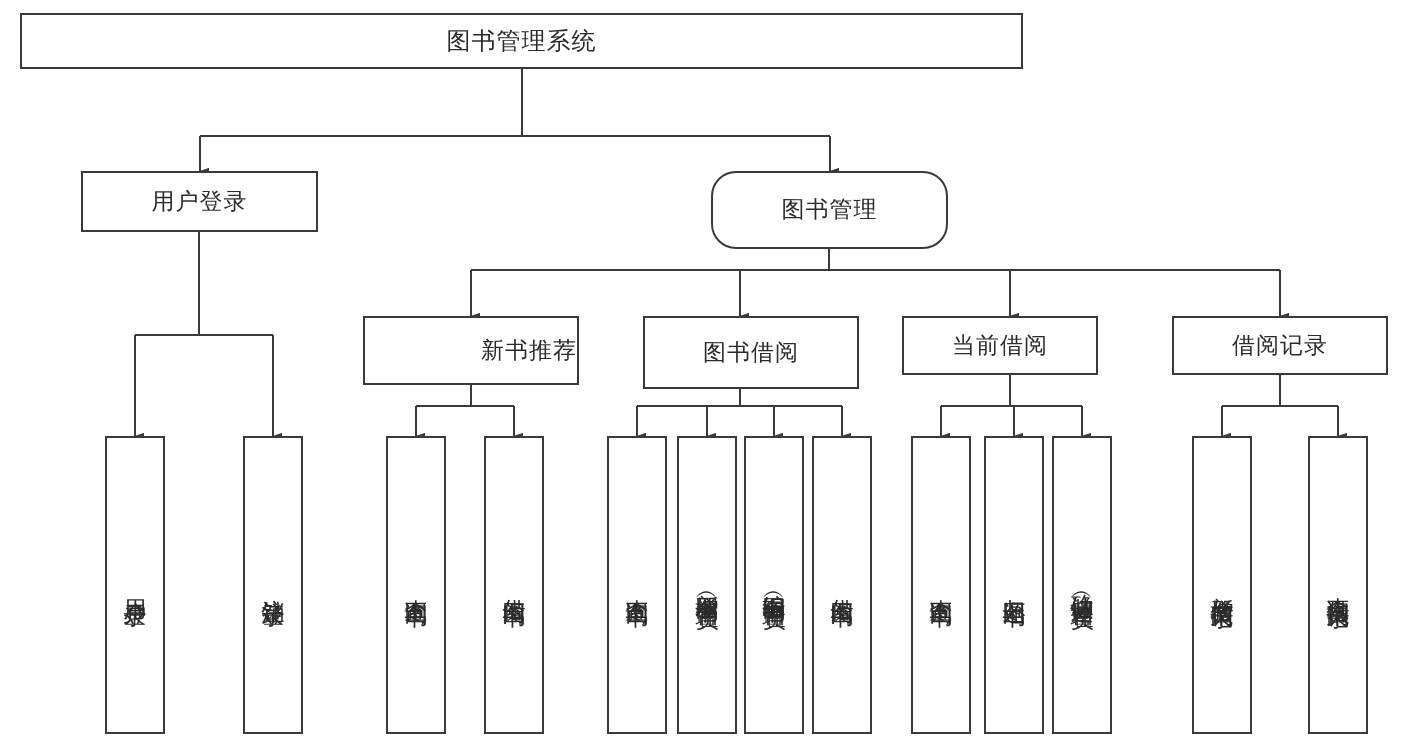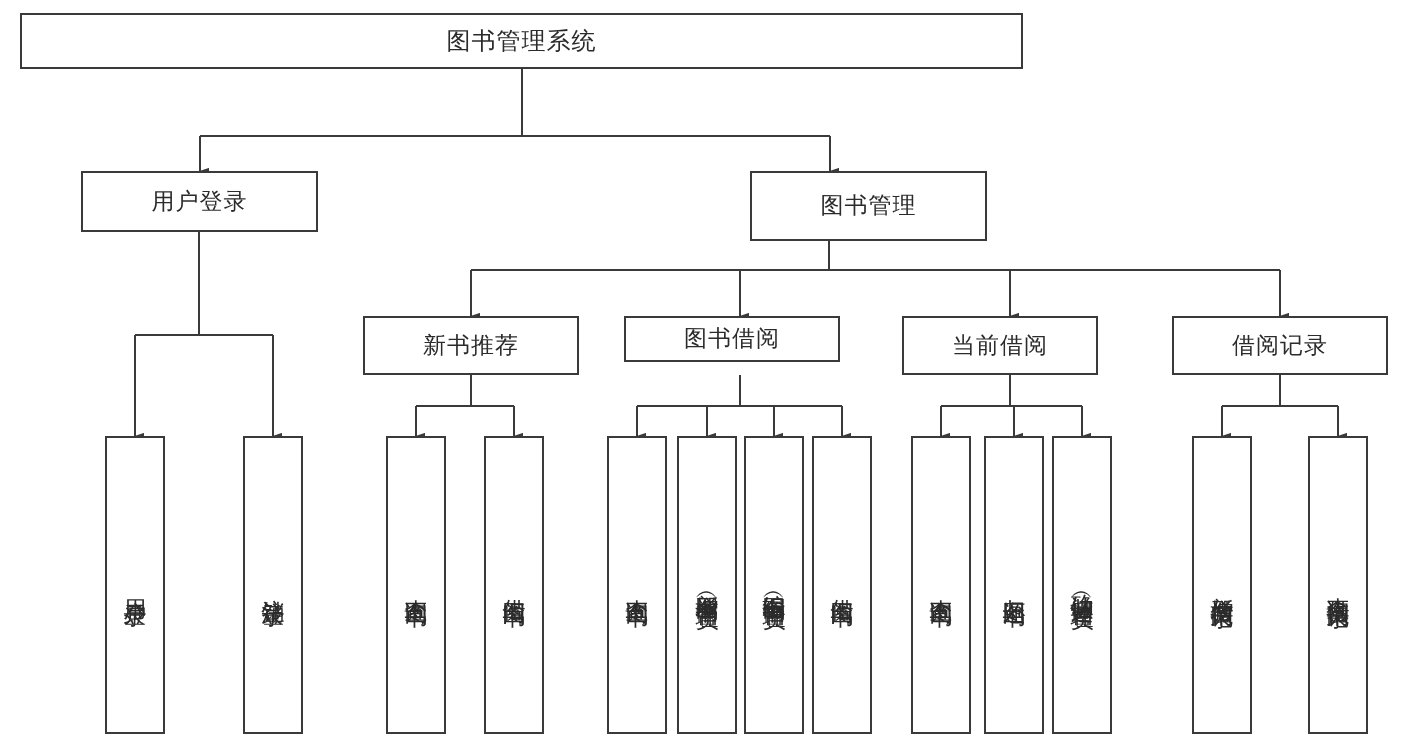--- a/index.html
+++ b/index.html
@@ -119,27 +119,27 @@
       </g>
   </svg>
 
   <div id="node-layer">
       <div class="node node-h node-root" style="left: 20px; top: 13px; width: 1003px; height: 56px;">
         <span class="hlabel">图书管理系统</span>
       </div>
       <div class="node node-h" style="left: 81px; top: 171px; width: 237px; height: 61px;">
         <span class="hlabel">用户登录</span>
       </div>
-      <div class="node node-h" style="left: 750px; top: 171px; width: 237px; height: 70px;">
+      <div class="node node-h" style="left: 711px; top: 171px; width: 237px; height: 78px; border-radius: 25px;">
         <span class="hlabel">图书管理</span>
       </div>
-      <div class="node node-h" style="left: 363px; top: 316px; width: 216px; height: 59px;">
+      <div class="node node-h" style="left: 363px; top: 316px; width: 216px; height: 69px; justify-content: flex-end;">
         <span class="hlabel">新书推荐</span>
       </div>
-      <div class="node node-h" style="left: 624px; top: 316px; width: 216px; height: 46px;">
+      <div class="node node-h" style="left: 643px; top: 316px; width: 216px; height: 73px;">
         <span class="hlabel">图书借阅</span>
       </div>
       <div class="node node-h" style="left: 902px; top: 316px; width: 196px; height: 59px;">
         <span class="hlabel">当前借阅</span>
       </div>
       <div class="node node-h" style="left: 1172px; top: 316px; width: 216px; height: 59px; align-items: center;">
         <span class="hlabel">借阅记录</span>
       </div>
       <div class="node node-v" style="left: 105px; top: 436px; width: 60px; height: 298px;">
         <span class="vlabel">用户登录</span>

